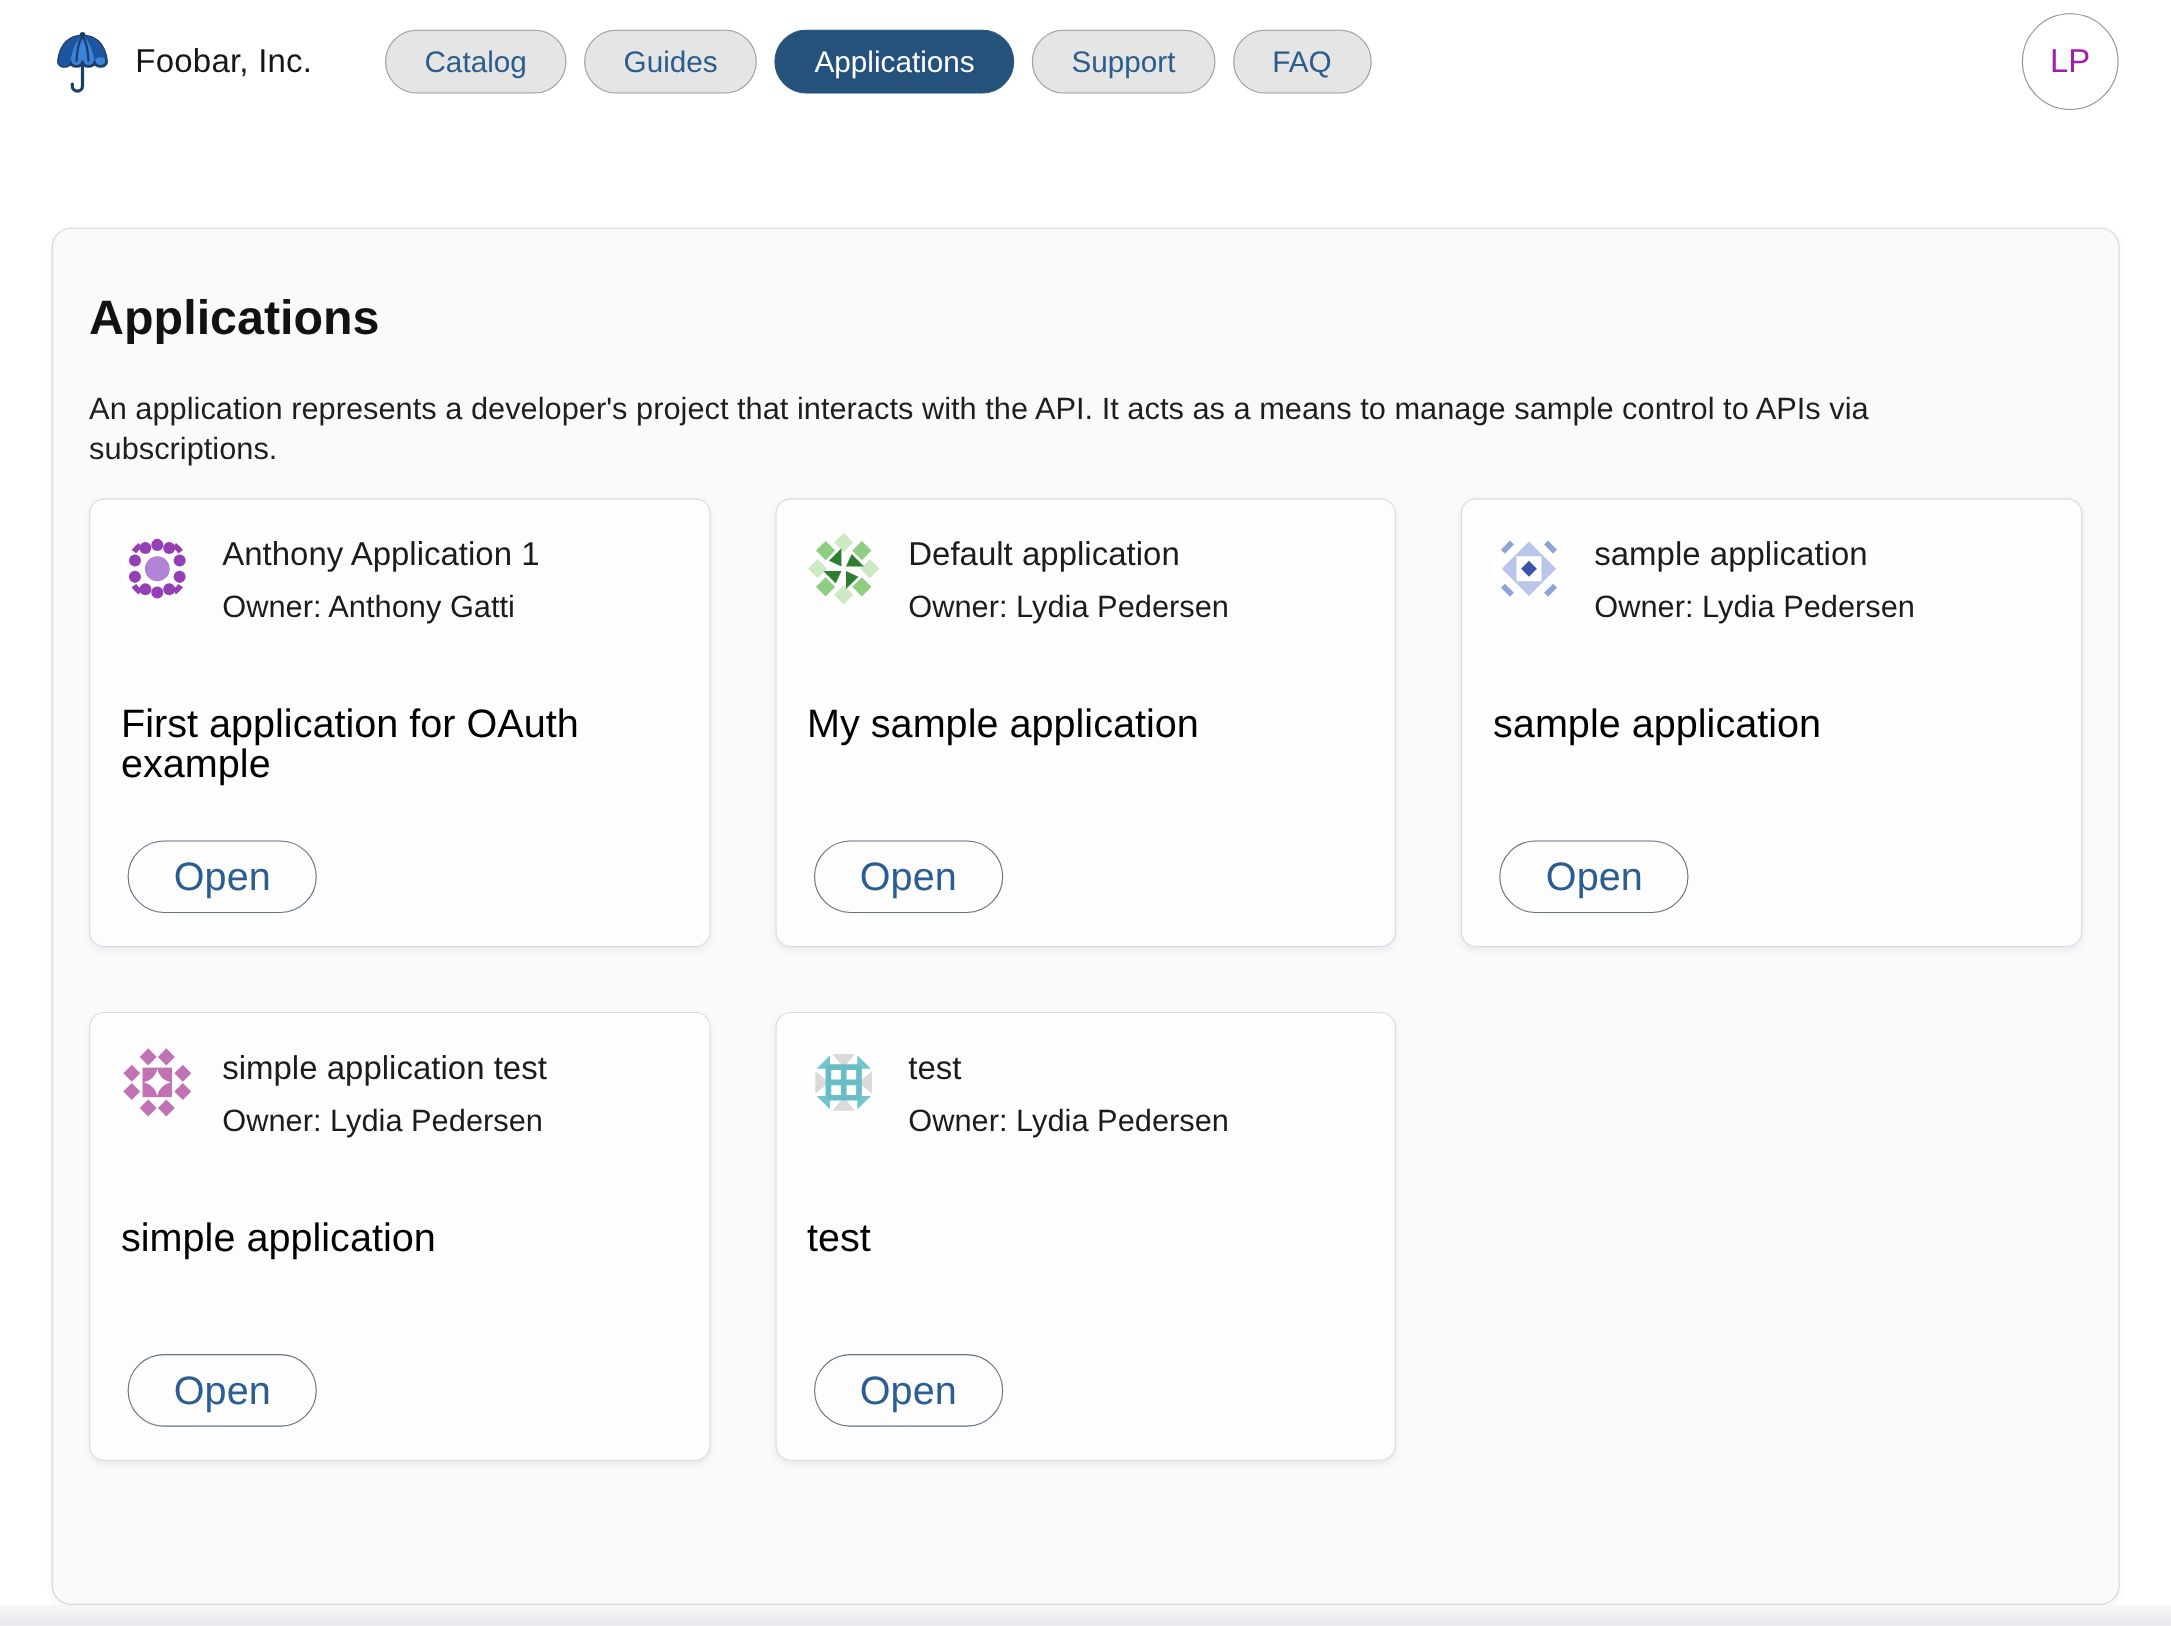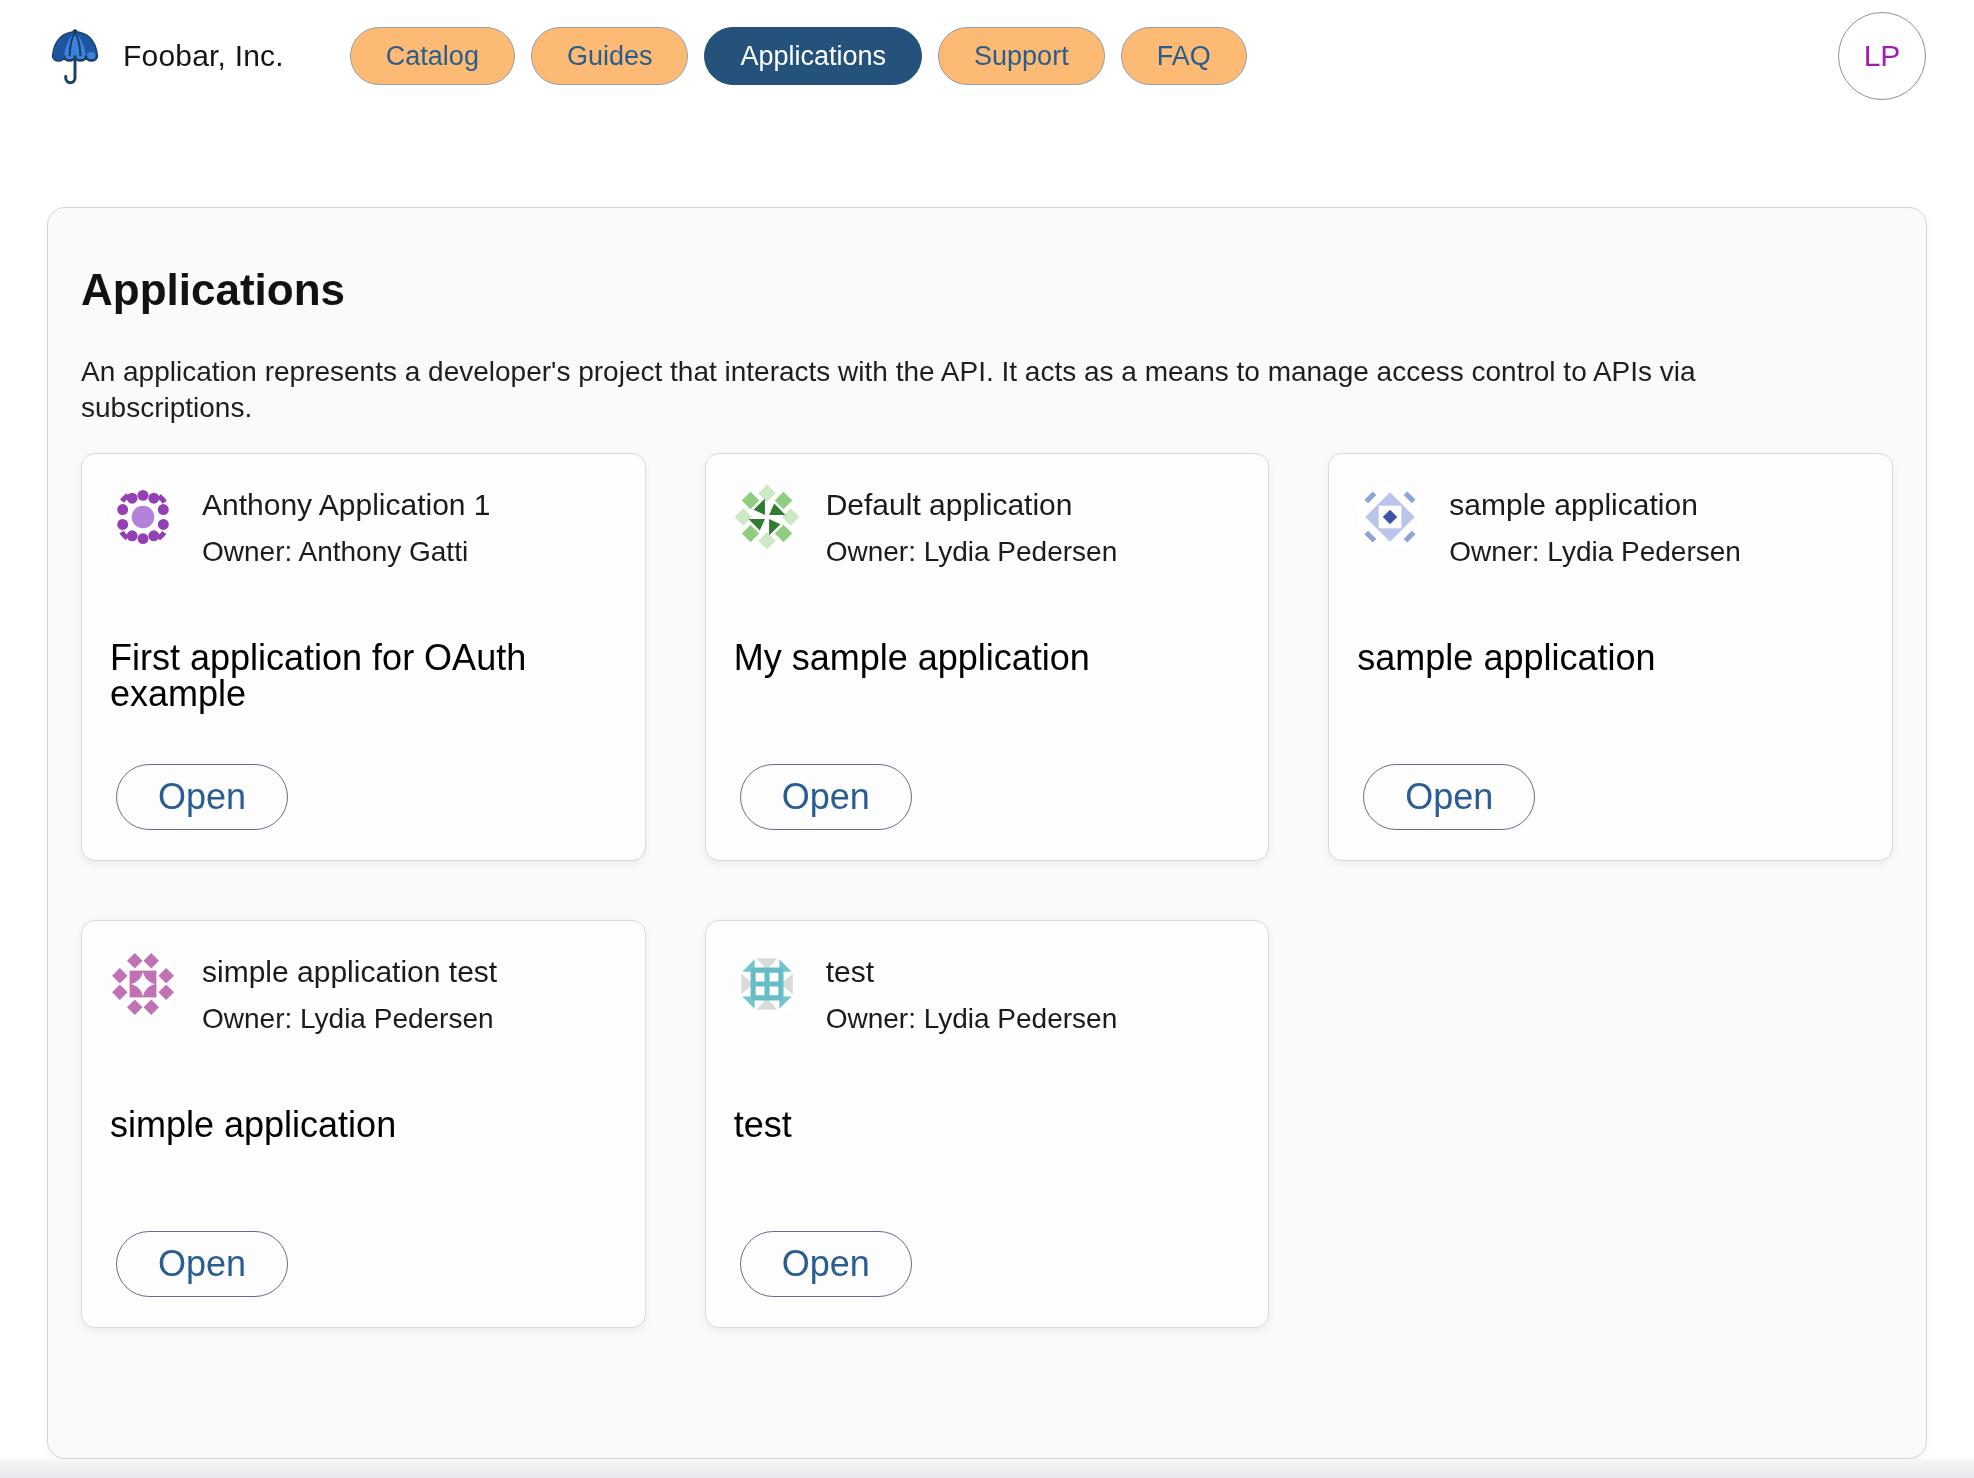--- a/index.html
+++ b/index.html
@@ -22,21 +22,21 @@
   .brand { display: flex; align-items: center; gap: 21px; }
   .brand-logo { width: 54px; height: 64px; margin-top: 6px; }
   .brand-name { font-size: 30px; color: #161616; letter-spacing: 0.2px; }
 
   .nav { display: flex; gap: 16px; margin-left: 66px; }
   .nav-pill {
     height: 58px;
     padding: 0 35px;
     border: 1px solid #979ca6;
     border-radius: 29px;
-    background: #fdba74;
+    background: #e5e5e5;
     color: #2b5d8c;
     font-size: 27px;
     font-family: inherit;
     display: flex;
     align-items: center;
     cursor: pointer;
     white-space: nowrap;
   }
   .nav-pill.active {
     background: #24527b;
@@ -162,21 +162,21 @@
     <button class="nav-pill">FAQ</button>
   </nav>
 
   <div class="avatar">
     <span>LP</span>
   </div>
 </header>
 
 <main class="panel">
   <h1 class="page-title">Applications</h1>
-  <p class="page-desc">An application represents a developer's project that interacts with the API. It acts as a means to manage access control to APIs via subscriptions.</p>
+  <p class="page-desc">An application represents a developer's project that interacts with the API. It acts as a means to manage sample control to APIs via subscriptions.</p>
 
   <div class="cards">
 
     <section class="card">
       <div class="card-head">
         <div class="app-icon">
           <svg viewBox="0 0 64 64">
             <circle cx="32" cy="32" r="32" fill="#ffffff"></circle>
             <circle cx="32" cy="32" r="11" fill="#b183d6"></circle>
             <g fill="#9440b4">

